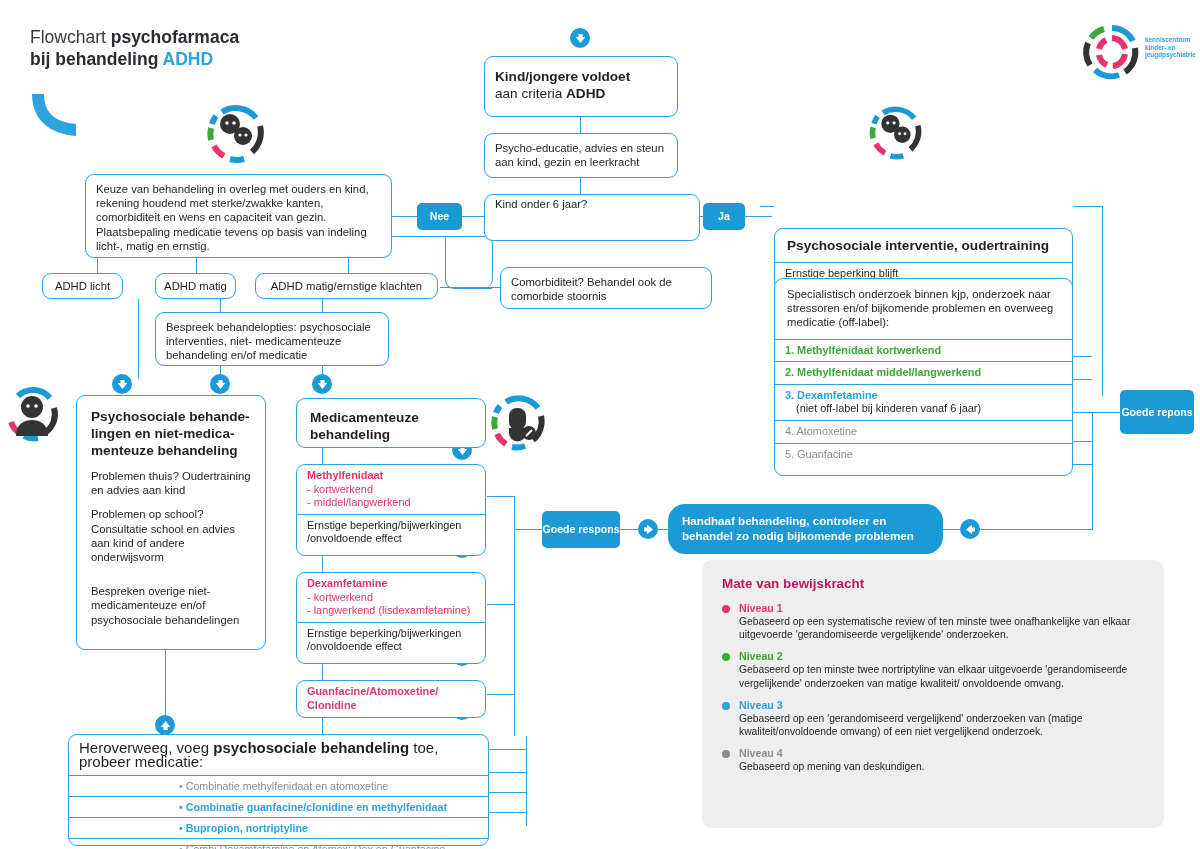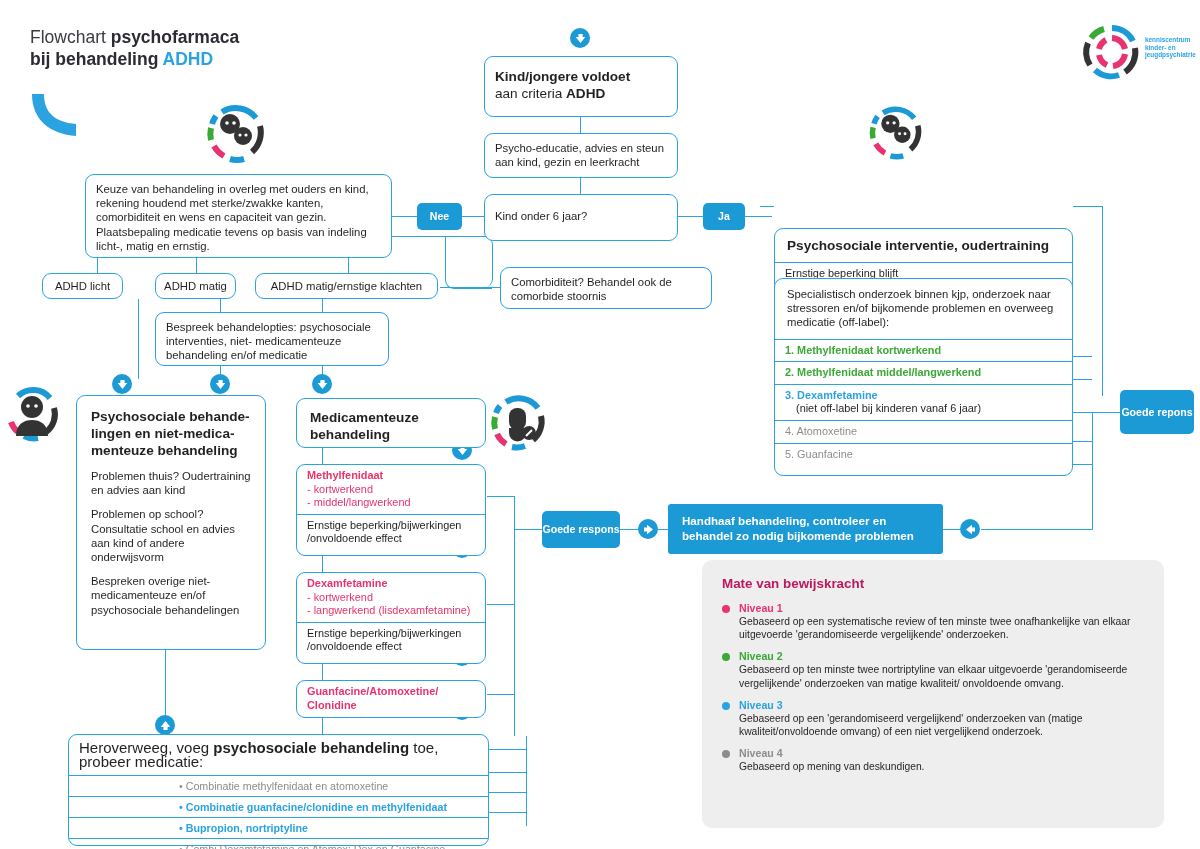--- a/index.html
+++ b/index.html
@@ -8,21 +8,21 @@
 
   
   .bx{position:absolute;box-sizing:border-box;border:1.3px solid #2aa3e0;border-radius:9px;
       background:#fff;color:#231f20;font-size:11.3px;line-height:14.2px;padding:7px 10px;}
   .ttl{font-size:13.6px;line-height:17px;font-weight:bold;color:#231f20;}
 
   
   .blue{position:absolute;box-sizing:border-box;background:#1b9ad6;border-radius:5px;color:#fff;
         font-weight:bold;font-size:10.6px;line-height:12.4px;text-align:center;
         display:flex;align-items:center;justify-content:center;}
-  .bigblue{position:absolute;box-sizing:border-box;background:#1b9ad6;border-radius:3px;color:#fff;
+  .bigblue{position:absolute;box-sizing:border-box;background:#1b9ad6;border-radius:17px;color:#fff;
         font-weight:bold;font-size:11.6px;line-height:15px;padding:9px 14px;}
 
   
   .ln{position:absolute;background:#2aa3e0;}
   .lnh{height:1.3px;}
   .lnv{width:1.3px;}
   .elb{position:absolute;border:1.3px solid #2aa3e0;border-radius:9px;background:transparent;}
 
   
   .cir{position:absolute;width:20px;height:20px;border-radius:50%;background:#1b9ad6;
@@ -307,36 +307,36 @@
       </svg>
   </div>
 
   <div class="bx" style="left:484px;top:56px;width:194px;height:61px;padding-top:11px;">
     <span class="ttl"><b>Kind/jongere</b><span> voldoet</span><br>
     <span style="font-weight:normal">aan criteria </span><b>ADHD</b></span>
   </div>
 
   <div class="bx" style="left:484px;top:133px;width:194px;height:45px;">Psycho-educatie, advies en steun aan kind, gezin en leerkracht</div>
 
-  <div class="bx" style="left:484px;top:194px;width:194px;height:47px;padding-top:14px;">Kind onder 6 jaar?</div>
+  <div class="bx" style="left:484px;top:194px;width:216px;height:47px;padding-top:2px;">Kind onder 6 jaar?</div>
 
   <div class="bx" style="left:500px;top:267px;width:212px;height:42px;">Comorbiditeit? Behandel ook de comorbide stoornis</div>
 
   <div class="bx" style="left:85px;top:174px;width:307px;height:84px;">Keuze van behandeling in overleg met ouders en kind, rekening houdend met sterke/zwakke kanten, comorbiditeit en wens en capaciteit van gezin. Plaatsbepaling medicatie tevens op basis van indeling licht-, matig en ernstig.</div>
 
   <div class="bx" style="left:42px;top:273px;width:81px;height:26px;padding:5px 8px;text-align:center;">ADHD licht</div>
   <div class="bx" style="left:155px;top:273px;width:81px;height:26px;padding:5px 8px;text-align:center;">ADHD matig</div>
   <div class="bx" style="left:255px;top:273px;width:183px;height:26px;padding:5px 8px;text-align:center;">ADHD matig/ernstige klachten</div>
 
   <div class="bx" style="left:155px;top:312px;width:234px;height:54px;">Bespreek behandelopties: psychosociale interventies, niet- medicamenteuze behandeling en/of medicatie</div>
 
   <div class="bx" style="left:76px;top:395px;width:190px;height:255px;padding:12px 14px;">
     <div class="ttl" style="margin-bottom:10px;">Psychosociale behande-lingen en niet-medica-menteuze behandeling</div>
     <div style="margin-bottom:10px;">Problemen thuis? Oudertraining en advies aan kind</div>
-    <div style="margin-bottom:10px;">Problemen op school? Consultatie school en advies aan kind of andere onderwijsvorm</div>
+    <div style="margin-bottom:20px;">Problemen op school? Consultatie school en advies aan kind of andere onderwijsvorm</div>
     <div>Bespreken overige niet-medicamenteuze en/of psychosociale behandelingen</div>
   </div>
 
   <div class="bx" style="left:296px;top:398px;width:190px;height:50px;padding:10px 13px;">
     <div class="ttl">Medicamenteuze behandeling</div>
   </div>
 
   <div class="bx" style="left:296px;top:464px;width:190px;height:92px;padding:0;">
     <div class="mrow">
       <div class="pink" style="font-weight:bold">Methylfenidaat</div>

